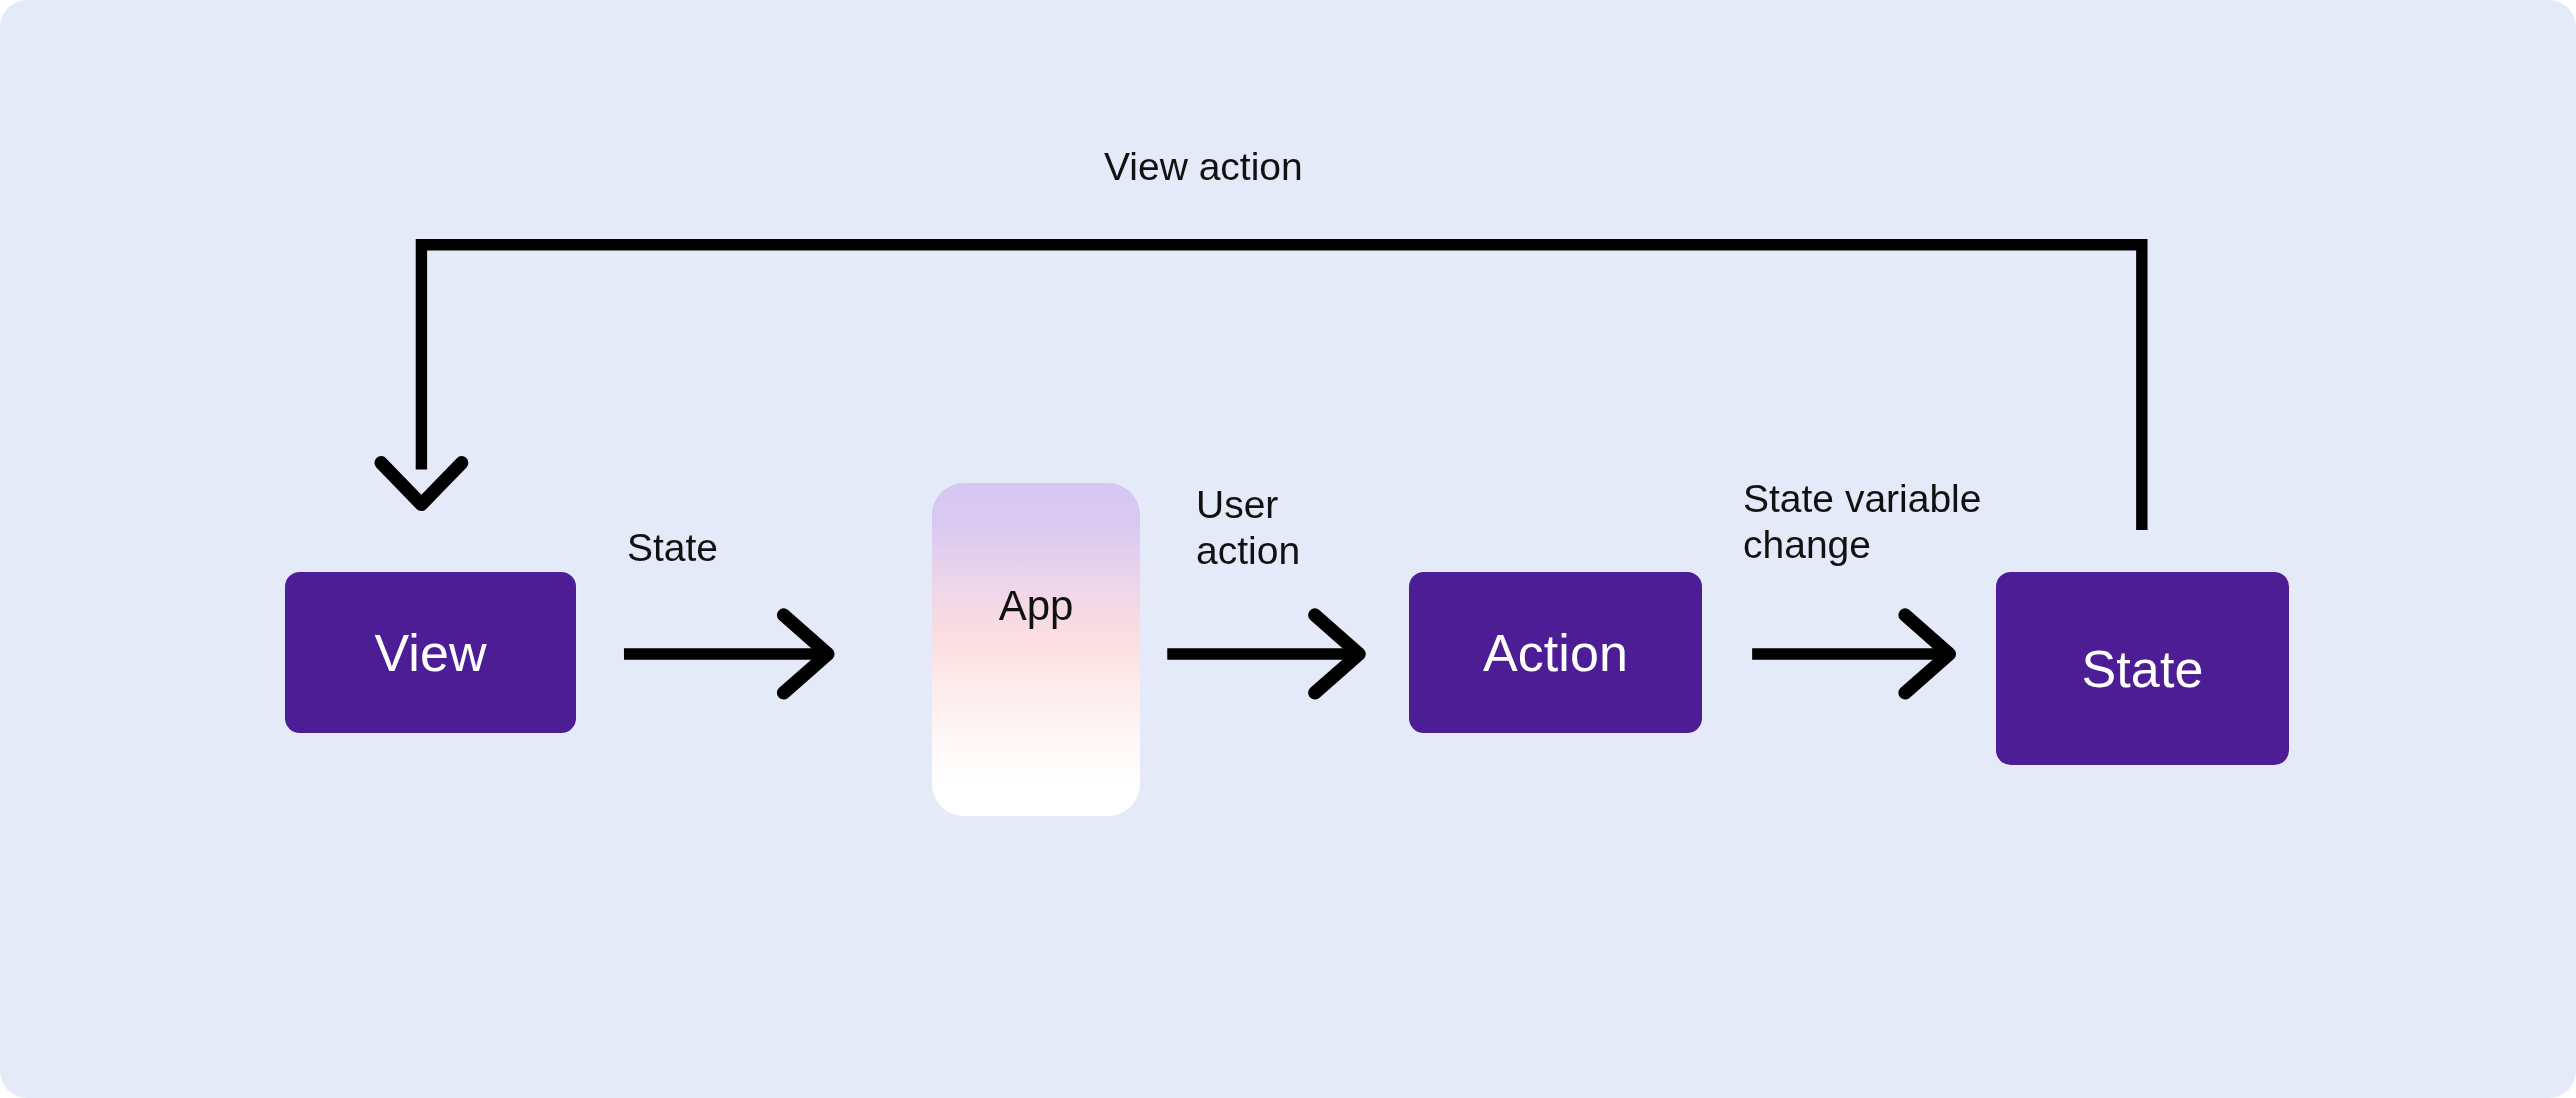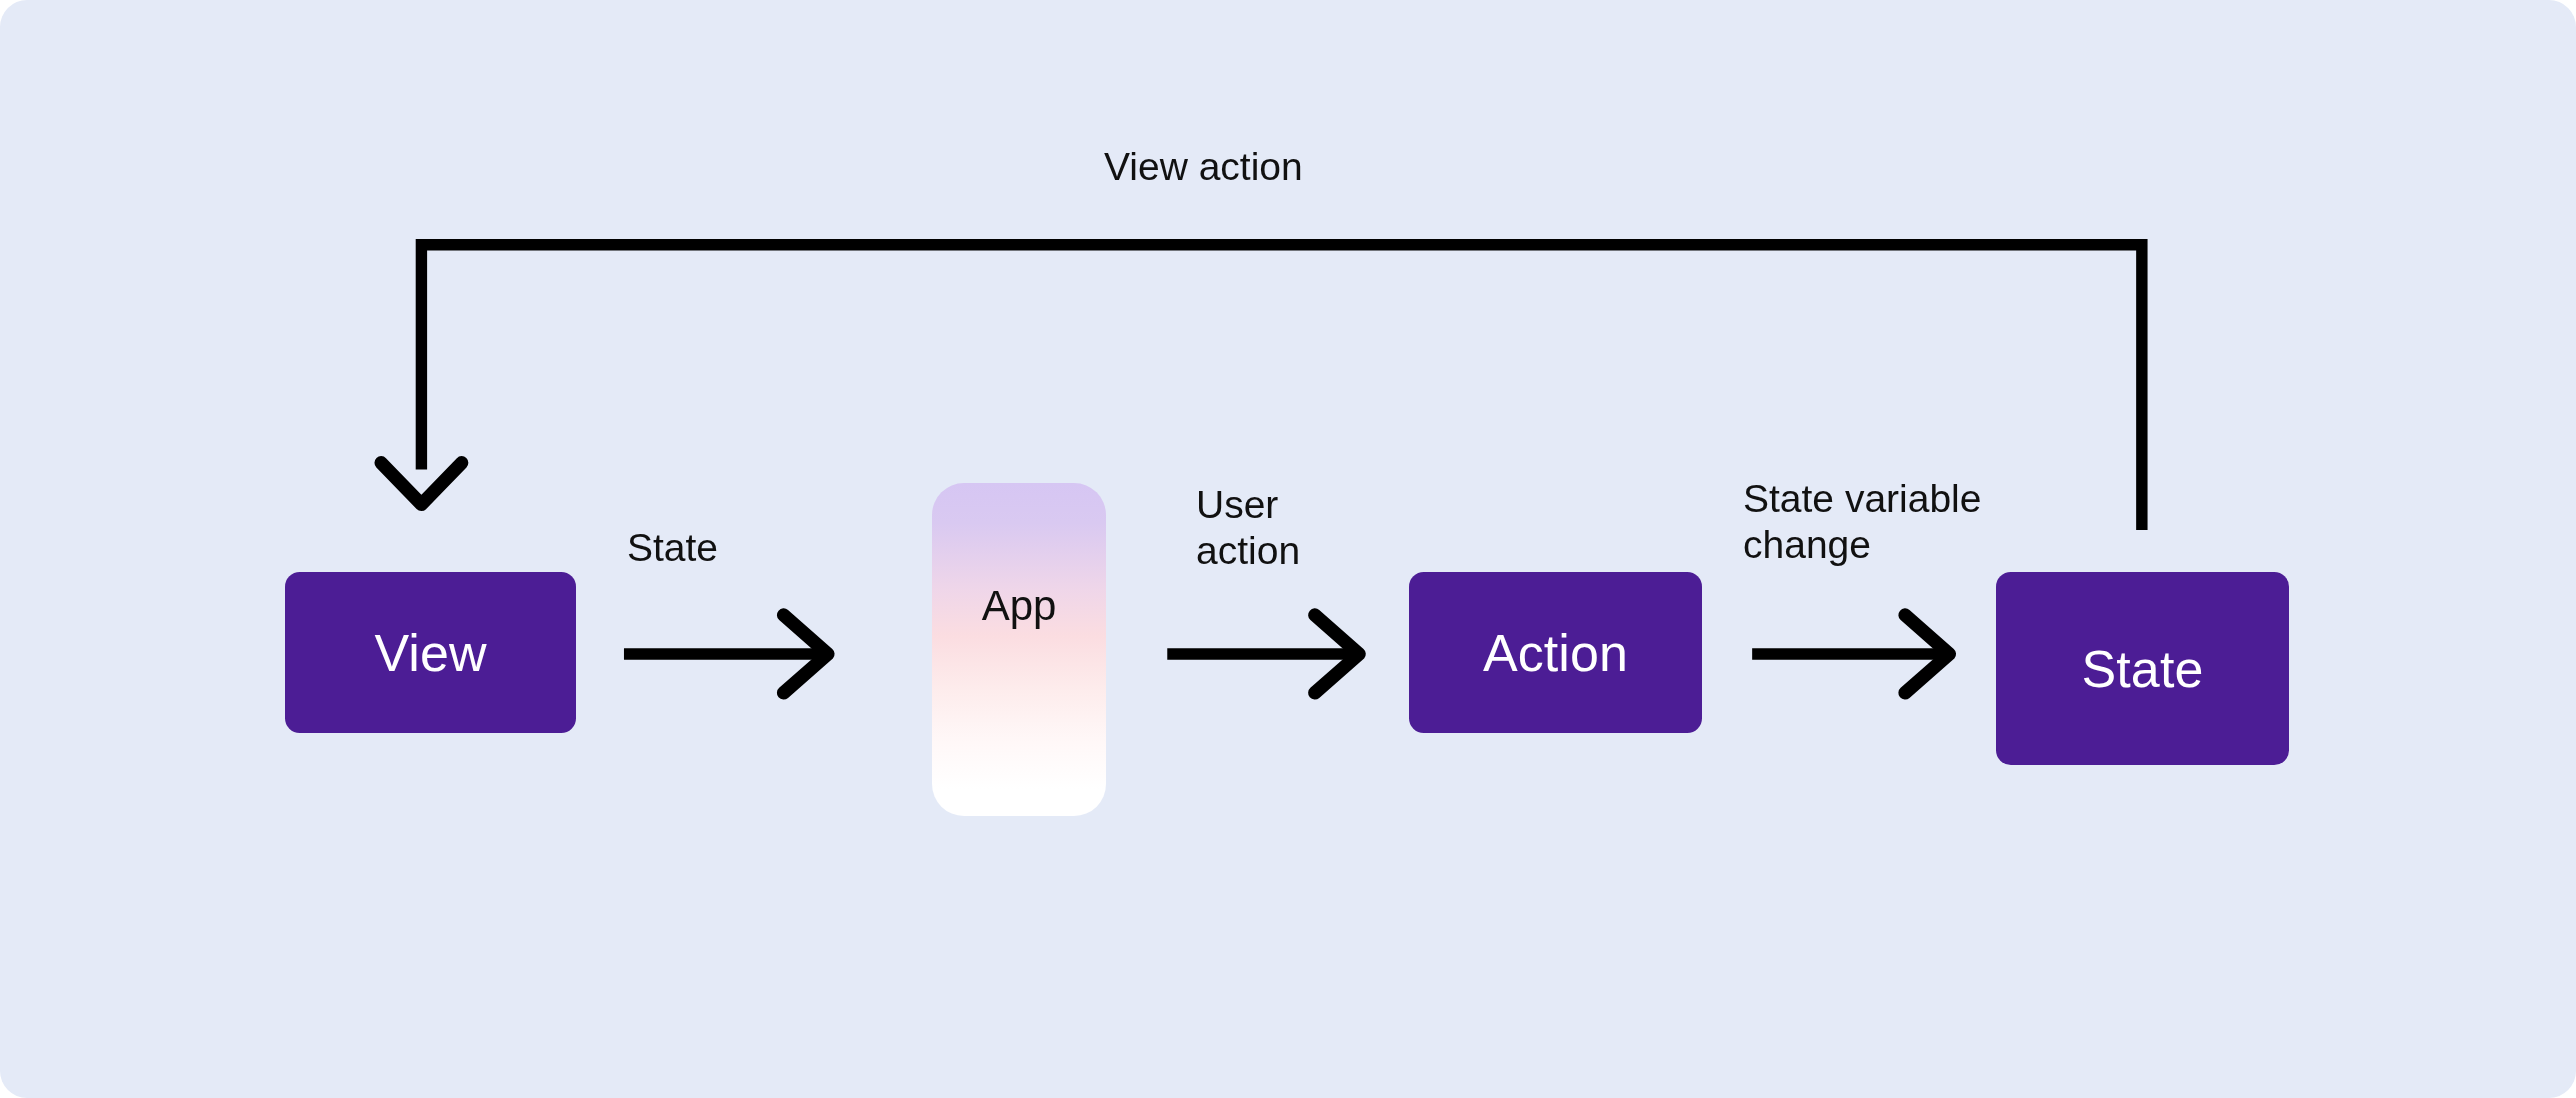--- a/index.html
+++ b/index.html
@@ -38,21 +38,21 @@
     font-weight: 400;
     letter-spacing: 0.1px;
   }
   #node-view   { left: 285px;  top: 572px;  width: 291px; height: 161px; }
   #node-action { left: 1409px; top: 572px;  width: 293px; height: 161px; }
   #node-state  { left: 1996px; top: 572px;  width: 293px; height: 193px; }
 
   #node-app {
     left: 932px;
     top: 483px;
-    width: 174px;
+    width: 208px;
     height: 333px;
     border-radius: 32px;
     background: linear-gradient(180deg,
         #D6C6F3 0%,
         #D9C9F1 12%,
         #EFD6E9 32%,
         #FBDDE1 46%,
         #FDECEC 62%,
         #FFF8F8 78%,
         #FFFFFF 92%,

